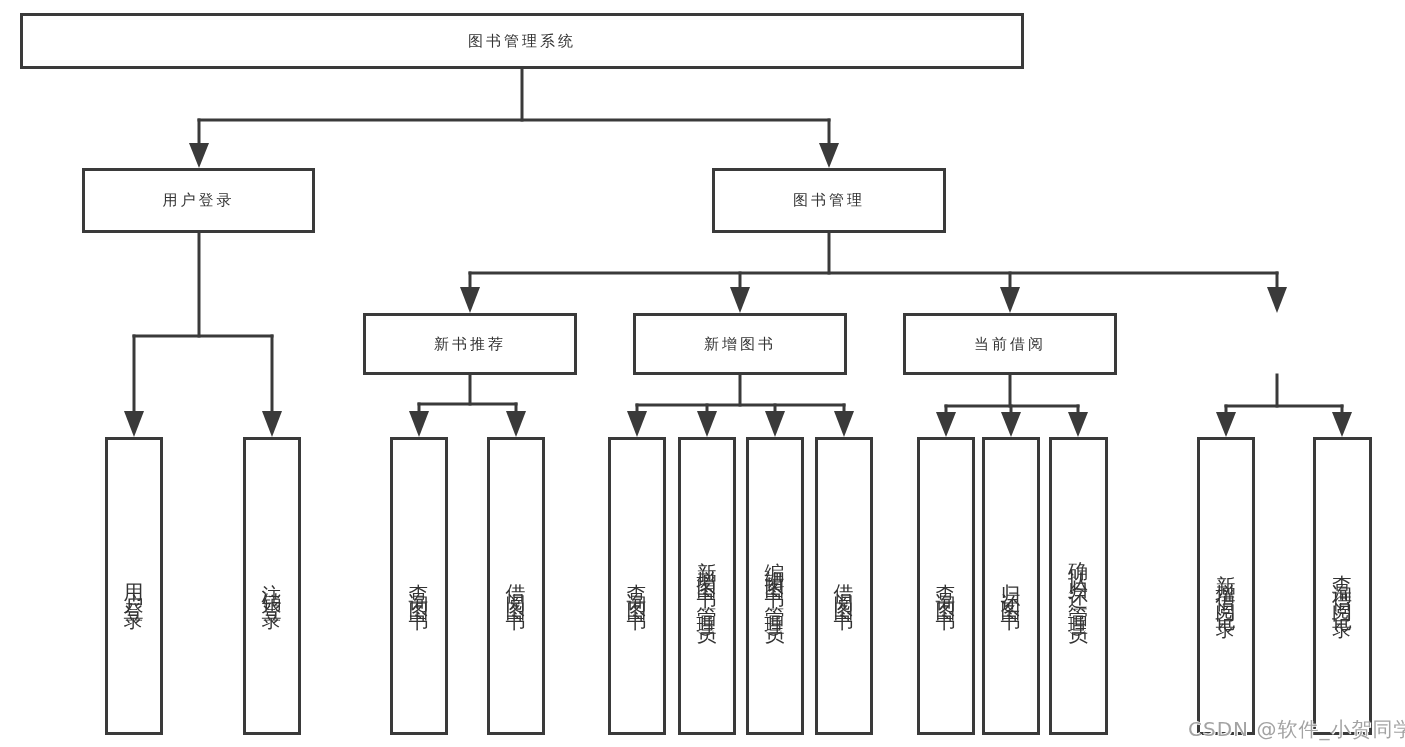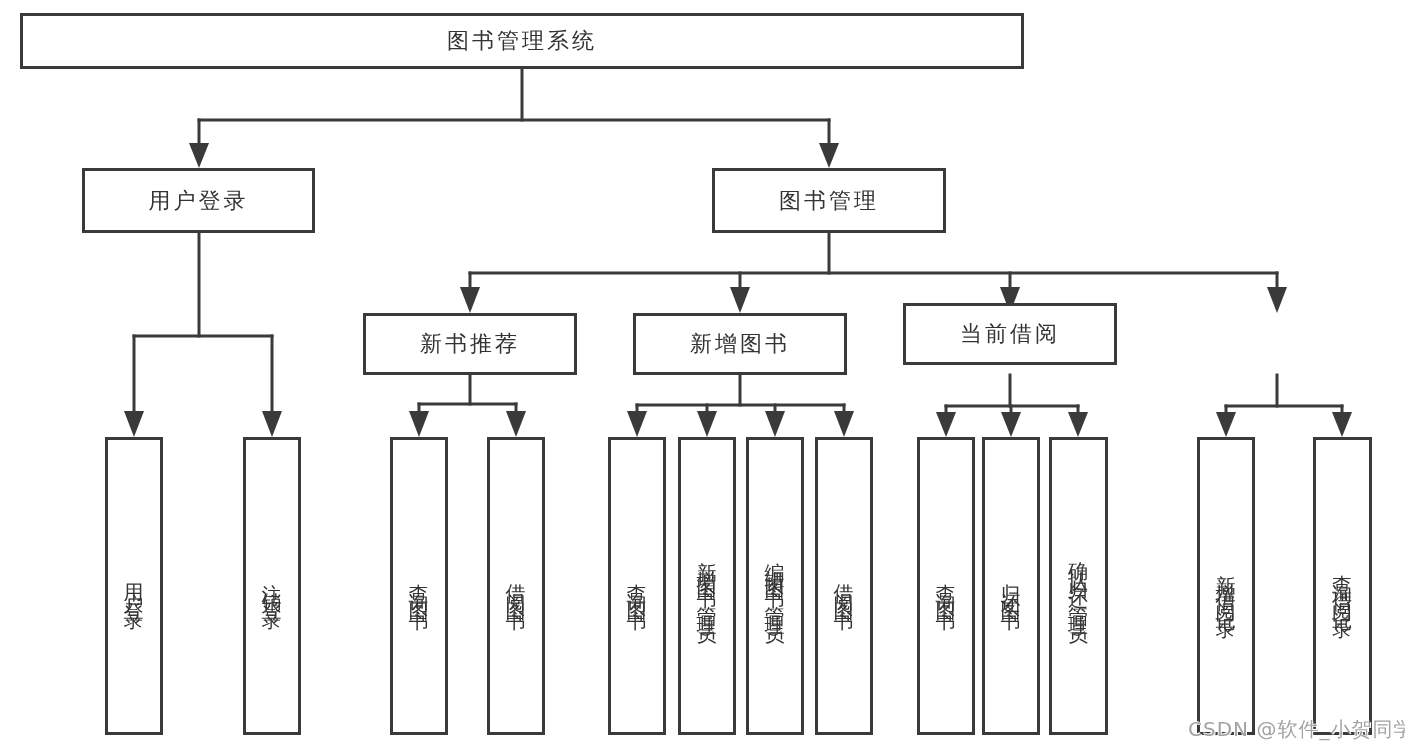--- a/index.html
+++ b/index.html
@@ -26,21 +26,21 @@
     box-sizing: border-box;
     border: 3px solid #3a3a3a;
     background: #ffffff;
     display: flex;
     align-items: center;
     justify-content: center;
     z-index: 2;
   }
   .box-h span {
     color: #333333;
-    font-size: 22px;
+    font-size: 15px;
     letter-spacing: 3px;
     white-space: nowrap;
   }
   .box-v span {
     writing-mode: vertical-rl;
     color: #333333;
     font-size: 20px;
     letter-spacing: 9px;
     line-height: 1;
     white-space: nowrap;
@@ -136,21 +136,21 @@
   <div class="box box-h" style="left:712px; top:168px; width:234px; height:65px;">
     <span>图书管理</span>
   </div>
 
   <div class="box box-h" style="left:363px; top:313px; width:214px; height:62px;">
     <span>新书推荐</span>
   </div>
   <div class="box box-h" style="left:633px; top:313px; width:214px; height:62px;">
     <span>新增图书</span>
   </div>
-  <div class="box box-h" style="left:903px; top:303px; width:214px; height:62px;">
+  <div class="box box-h" style="left:903px; top:313px; width:214px; height:62px;">
     <span>当前借阅</span>
   </div>
 
   <div class="box box-v" style="left:105px; top:437px; width:58px; height:298px;">
     <span>用户登录</span>
   </div>
   <div class="box box-v" style="left:243px; top:437px; width:58px; height:298px;">
     <span>注销登录</span>
   </div>
 

